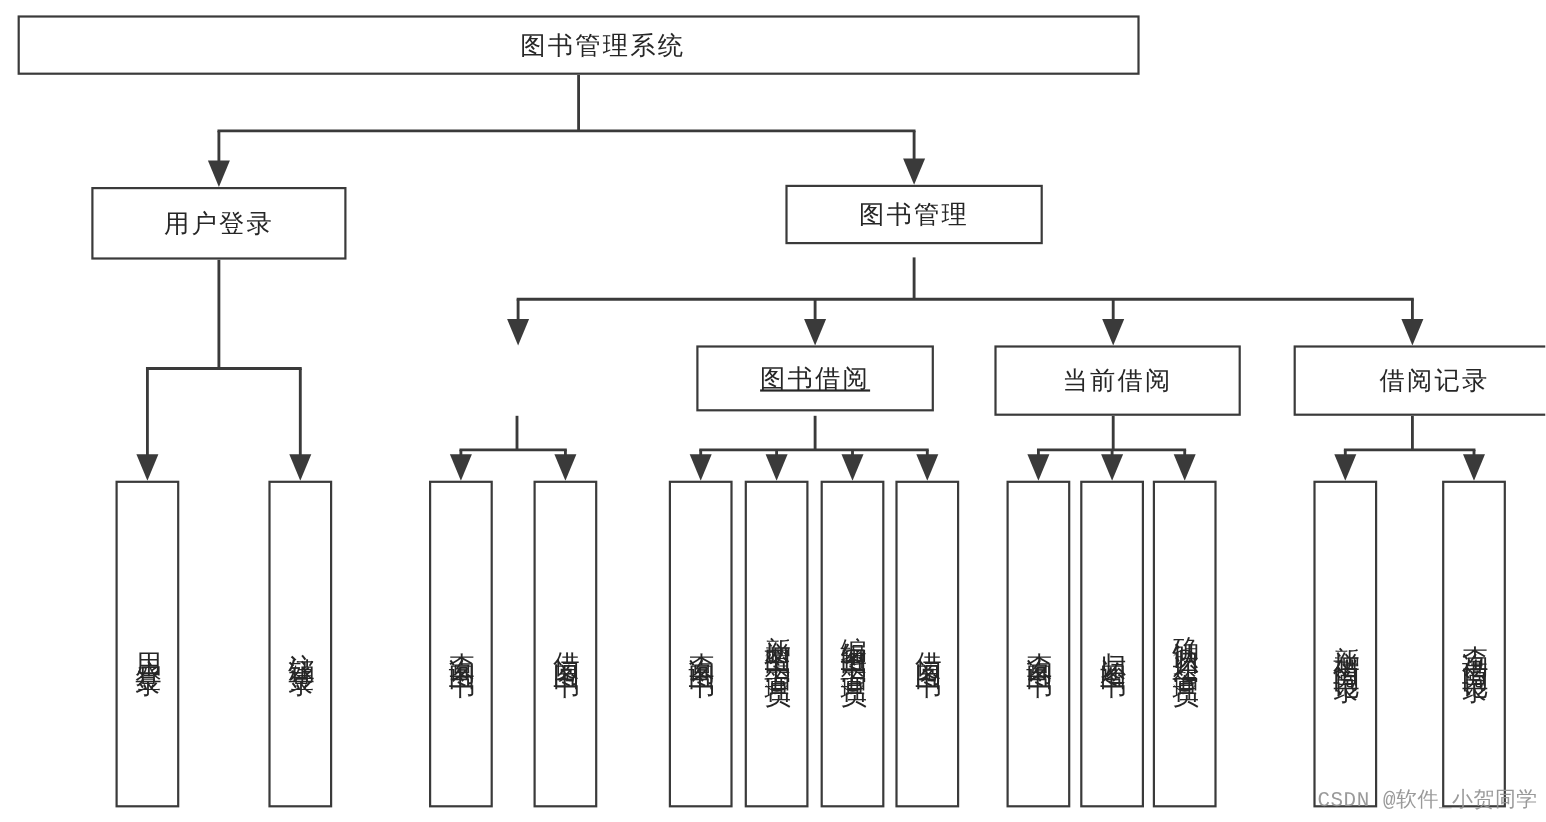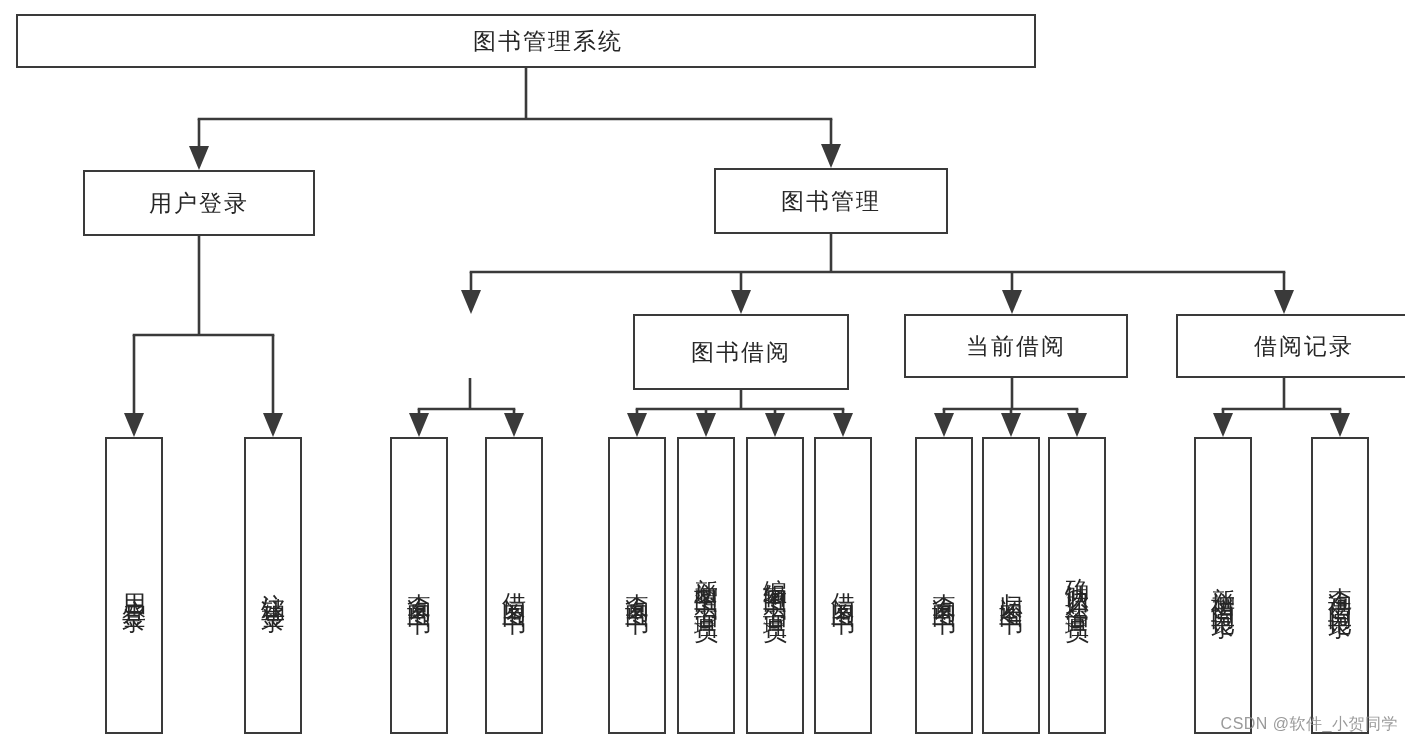--- a/index.html
+++ b/index.html
@@ -42,25 +42,26 @@
     text-orientation: mixed;
     font-size: 24px;
     letter-spacing: 6px;
     line-height: 1;
   }
   .watermark {
     position: absolute;
     left: 1186px;
     top: 714px;
     width: 212px;
-    font-size: 16px;
+    font-size: 19px;
     letter-spacing: 0.5px;
     color: rgba(145, 145, 145, 0.92);
     white-space: nowrap;
     text-align: right;
+    font-family: Liberation Mono, monospace;
   }
 </style>
 </head>
 <body>
 
 <div class="stage">
 
   <svg class="edges" viewBox="0 0 1405 747" xmlns="http://www.w3.org/2000/svg">
     <g stroke="#3a3a3a" stroke-width="2.6" fill="#3a3a3a">
 
@@ -135,23 +136,23 @@
         <polygon points="1213,413 1233,413 1223,437" stroke="none"></polygon>
         <line x1="1340" y1="409" x2="1340" y2="414"></line>
         <polygon points="1330,413 1350,413 1340,437" stroke="none"></polygon>
       </g>
     </g>
   </svg>
 
   <div class="node h-node" style="left:16px; top:14px; width:1020px; height:54px;padding-left:44px;">图书管理系统</div>
 
   <div class="node h-node" style="left:83px; top:170px; width:232px; height:66px;">用户登录</div>
-  <div class="node h-node" style="left:714px; top:168px; width:234px; height:66px;">图书管理</div>
+  <div class="node h-node" style="left:714px; top:168px; width:234px; height:54px;">图书管理</div>
 
-  <div class="node h-node" style="left:633px; top:314px; width:216px; height:76px;">图书借阅</div>
+  <div class="node h-node" style="left:633px; top:314px; width:216px; height:60px;text-decoration:underline;">图书借阅</div>
   <div class="node h-node" style="left:904px; top:314px; width:224px; height:64px;">当前借阅</div>
   <div class="node h-node" style="left:1176px; top:314px; width:256px; height:64px;">借阅记录</div>
 
   <div class="node v-node" style="left:105px; top:437px; width:58px; height:297px;">用户登录</div>
   <div class="node v-node" style="left:244px; top:437px; width:58px; height:297px;">注销登录</div>
 
   <div class="node v-node" style="left:390px; top:437px; width:58px; height:297px;">查询图书</div>
   <div class="node v-node" style="left:485px; top:437px; width:58px; height:297px;">借阅图书</div>
 
   <div class="node v-node" style="left:608px; top:437px; width:58px; height:297px;">查询图书</div>

